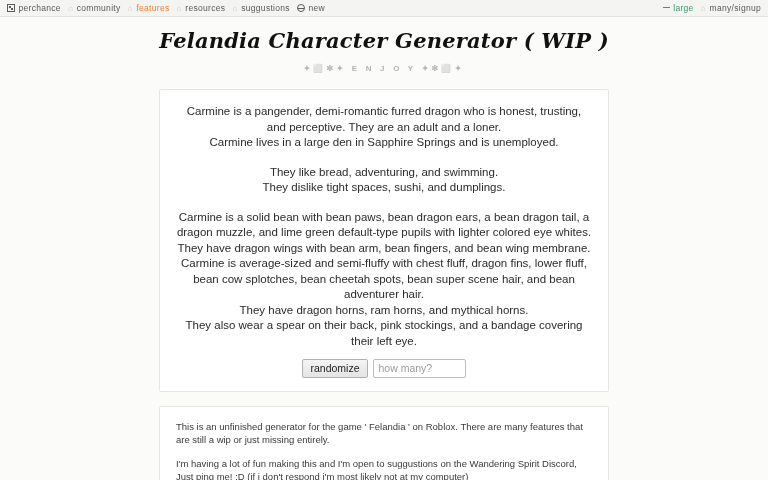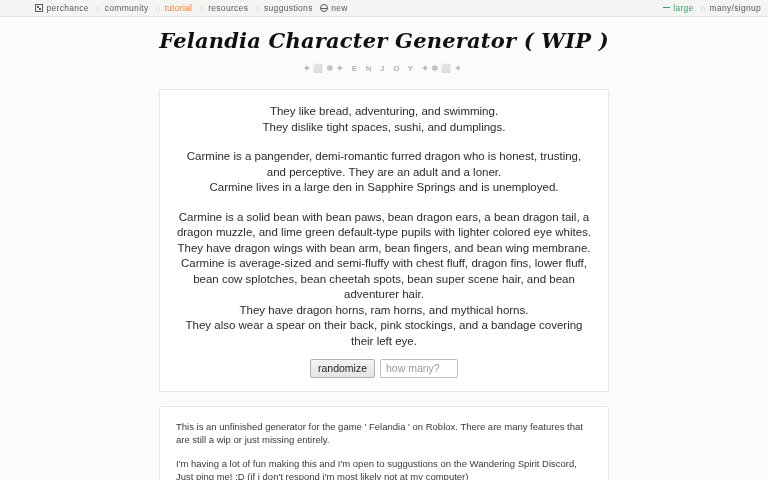--- a/index.html
+++ b/index.html
@@ -25,21 +25,20 @@
     align-items: center;
     justify-content: space-between;
     padding: 0 7px;
     box-sizing: border-box;
     font-size: 8.5px;
     white-space: nowrap;
   }
   .nav-group {
     display: flex;
     align-items: center;
-    margin-left: 28px;
   }
   .nav-item {
     display: flex;
     align-items: center;
     color: #5a5a57;
     letter-spacing: .3px;
     margin-right: 7px;
   }
   .nav-item.accent { color: #e8833a; }
   .nav-item.green { color: #3a9a6a; }
@@ -153,21 +152,21 @@
     cursor: pointer;
     line-height: 12px;
   }
   #howmany-input {
     font-family: "Liberation Sans", sans-serif;
     font-size: 10.5px;
     color: #222;
     background: #fff;
     border: 1px solid #bdbdb9;
     border-radius: 2px;
-    padding: 2px 5px 3px 5px;
+    padding: 2px 20px 3px 5px;
     width: 66px;
     line-height: 12px;
     outline: none;
   }
   #howmany-input::placeholder { color: #9a9a96; }
 
   #info-panel {
     margin-top: 14px;
     padding: 13px 16px 14px 16px;
     text-align: left;
@@ -190,21 +189,21 @@
       <span>perchance</span>
     </span>
 
     <span class="nav-sep">⌂</span>
     <span class="nav-item">
       <span>community</span>
     </span>
 
     <span class="nav-sep">⌂</span>
     <span class="nav-item accent">
-      <span>tutorial</span>
+      <span>features</span>
     </span>
 
     <span class="nav-sep">⌂</span>
     <span class="nav-item">
       <span>resources</span>
     </span>
 
     <span class="nav-sep">⌂</span>
     <span class="nav-item">
       <span>suggustions</span>
@@ -231,22 +230,22 @@
 
   </div>
 </div>
 
 <div id="page">
 
   <h1 id="title">Felandia Character Generator ( WIP )</h1>
   <div id="subtitle">✦⬜✻✦  E  N  J  O  Y  ✦✻⬜✦</div>
 
   <div class="panel" id="output-panel">
+    <p>Carmine is a pangender, demi-romantic furred dragon who is honest, trusting, and perceptive. They are an adult and a loner.<br>Carmine lives in a large den in Sapphire Springs and is unemployed.</p>
     <p>They like bread, adventuring, and swimming.<br>They dislike tight spaces, sushi, and dumplings.</p>
-    <p>Carmine is a pangender, demi-romantic furred dragon who is honest, trusting, and perceptive. They are an adult and a loner.<br>Carmine lives in a large den in Sapphire Springs and is unemployed.</p>
     <p>Carmine is a solid bean with bean paws, bean dragon ears, a bean dragon tail, a dragon muzzle, and lime green default-type pupils with lighter colored eye whites.<br>They have dragon wings with bean arm, bean fingers, and bean wing membrane.<br>Carmine is average-sized and semi-fluffy with chest fluff, dragon fins, lower fluff, bean cow splotches, bean cheetah spots, bean super scene hair, and bean adventurer hair.<br>They have dragon horns, ram horns, and mythical horns.<br>They also wear a spear on their back, pink stockings, and a bandage covering their left eye.</p>
 
     <div id="controls">
       <button id="randomize-btn">randomize</button>
       <input id="howmany-input" type="text" placeholder="how many?" style="">
     </div>
   </div>
 
   <div class="panel" id="info-panel">
     <p>This is an unfinished generator for the game ' Felandia ' on Roblox. There are many features that are still a wip or just missing entirely.</p>

